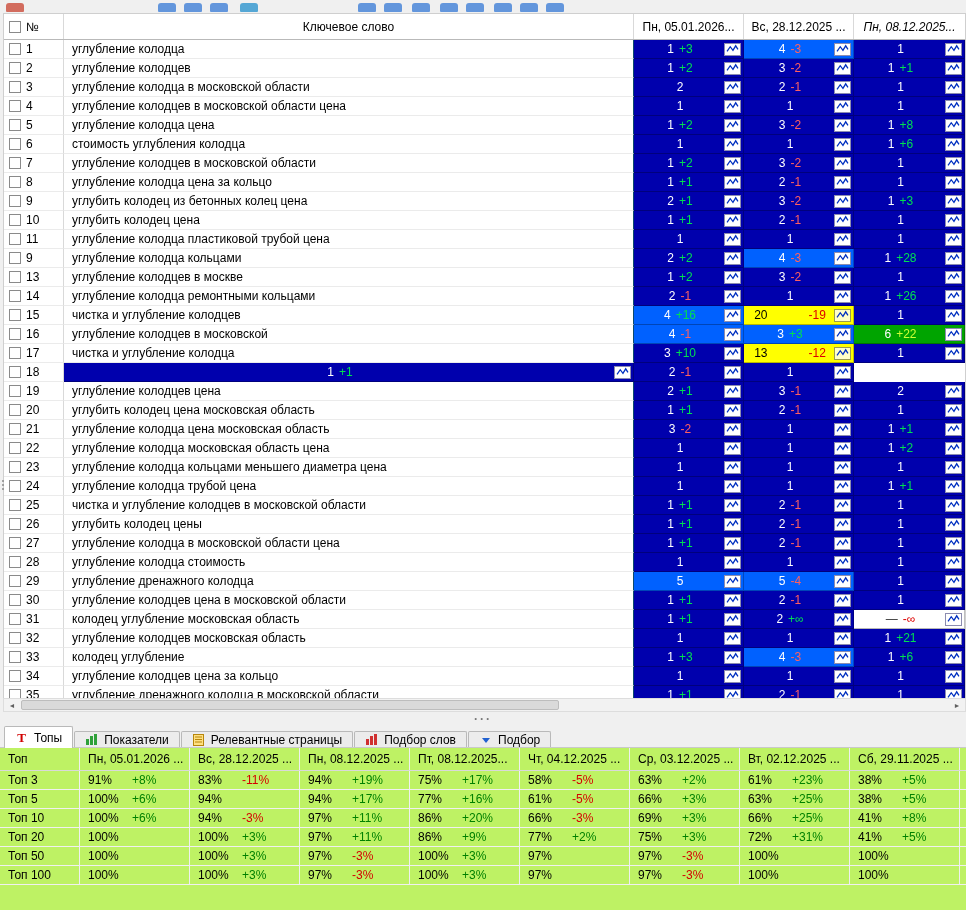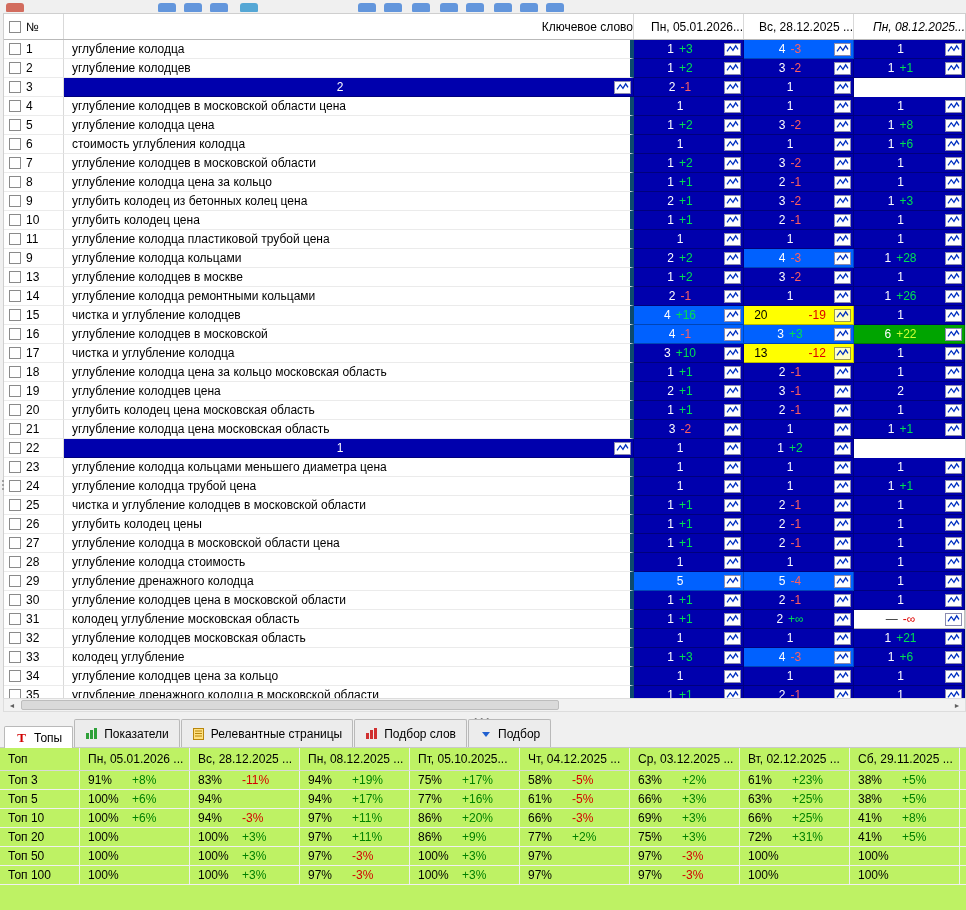--- a/index.html
+++ b/index.html
@@ -9,30 +9,30 @@
 
   
   .toolbar { position:absolute; top:0; left:0; right:0; height:13px; background:#f0f0f0; }
   .tb-btn { position:absolute; bottom:1px; width:18px; height:9px; border-radius:3px 3px 1px 1px; opacity:.85; }
 
   
   .main-table { position:absolute; top:13px; left:3px; width:963px; height:685px;
     background:#fff; border:1px solid #cfcfcf; border-bottom:none; overflow:hidden; }
   .thead, .trow { display:grid; grid-template-columns:60px 1fr 110px 110px 111px; }
   .thead { height:26px; border-bottom:1px solid #b9b9b9; background:#fff; }
-  .hc { display:flex; align-items:center; justify-content:flex-end; border-right:1px solid #d9d9d9;
+  .hc { display:flex; align-items:center; justify-content:center; border-right:1px solid #d9d9d9;
     overflow:hidden; white-space:nowrap; }
   .hc:last-child { border-right:none;font-style:italic; }
   .hc-num { justify-content:flex-start; padding-left:5px; gap:5px; }
   .tbody { height:658px; overflow:hidden; }
   .trow { height:19px; }
   .cb { width:12px; height:12px; background:#fff; border:1px solid #8a8a8a; flex:none; }
   .cell-num { display:flex; align-items:center; gap:5px; padding-left:5px;
     border-right:1px solid #d9d9d9; border-bottom:1px solid #ebebeb; }
-  .cell-kw { display:flex; align-items:center; padding-left:8px; border-right:4px solid #0c4a6e;
+  .cell-kw { display:flex; align-items:center; padding-left:8px; border-right:1px solid #0c4a6e;
     border-bottom:1px solid #ebebeb; overflow:hidden; white-space:nowrap; }
   .pos { display:flex; align-items:center; padding:0 2px;
     border-right:1px solid rgba(0,0,0,0.25); border-bottom:1px solid rgba(0,0,0,0.28); }
   .pos.navy  { background:#0000ad; color:#fff; }
   .pos.blue  { background:#0061ff; color:#fff; }
   .pos.yellow{ background:#ffff00; color:#000; }
   .pos.green { background:#00a400; color:#fff; }
   .pos.white { background:#ffffff; color:#333; }
   .posval { flex:1; display:flex; justify-content:center; align-items:center; gap:5px; }
   .pos .d.up   { color:#00e050; }
@@ -57,21 +57,21 @@
   .vsplit { position:absolute; top:712px; left:0; right:0; height:14px; background:#f0f0f0;
     display:flex; align-items:center; justify-content:center; color:#777; font-weight:bold;
     letter-spacing:2px; font-size:12px; }
   .left-grip { position:absolute; left:0; top:473px; width:6px; height:24px; display:flex;
     flex-direction:column; gap:2px; align-items:center; justify-content:center; }
   .left-grip i { width:2px; height:2px; background:#8a8a8a; border-radius:50%; }
 
   
   .tabs { position:absolute; top:726px; left:0; right:0; height:22px; background:#f0f0f0;
     border-bottom:1px solid #c9c9c9; display:flex; align-items:flex-end; padding-left:4px; }
-  .tab { display:flex; align-items:center; gap:6px; height:28px; padding:0 10px;
+  .tab { display:flex; align-items:center; gap:6px; height:16px; padding:0 10px;
     border:1px solid #b9b9b9; border-bottom:none; background:#ececec; margin-right:1px;
     border-radius:2px 2px 0 0; white-space:nowrap; }
   .tab.active { background:#fff; height:22px; margin-bottom:-1px; position:relative; z-index:2; }
   .tab-ic { display:flex; align-items:center; justify-content:center; width:13px; flex:none; }
   .t-letter { color:#d00000; font-weight:bold; font-family:"Liberation Serif", serif; font-size:13px; }
 
   
   .bottom { position:absolute; top:748px; left:0; right:0; bottom:0; background:#bef264; }
   .b-row { display:grid; grid-template-columns:80px repeat(8,110px); height:19px; }
   .b-row.b-head { height:23px; border-bottom:1px solid #d9d9d9; }
@@ -199,20 +199,21 @@
                 <polyline points="1,8 4.5,3 7.5,7 10.5,2 13,6" fill="none" stroke="#0030c0" stroke-width="1.4"></polyline>
               </svg>
             </span>
           </div>
         </div>
         <div class="trow">
           <div class="cell-num">
             <span class="cb"></span>
             <span class="num">3</span>
           </div>
+          <div class="cell-kw">углубление колодца в московской области</div>
           <div class="pos navy">
             <span class="posval">
               <span class="v">2</span>
             </span>
             <span class="chart-ic">
               <svg viewBox="0 0 14 11" width="13" height="10">
                 <polyline points="1,8 4.5,3 7.5,7 10.5,2 13,6" fill="none" stroke="#0030c0" stroke-width="1.4"></polyline>
               </svg>
             </span>
           </div>
@@ -781,21 +782,20 @@
                 <polyline points="1,8 4.5,3 7.5,7 10.5,2 13,6" fill="none" stroke="#0030c0" stroke-width="1.4"></polyline>
               </svg>
             </span>
           </div>
         </div>
         <div class="trow">
           <div class="cell-num">
             <span class="cb"></span>
             <span class="num">18</span>
           </div>
-          <div class="cell-kw">углубление колодца цена за кольцо московская область</div>
           <div class="pos navy">
             <span class="posval">
               <span class="v">1</span>
               <span class="d up">+1</span>
             </span>
             <span class="chart-ic">
               <svg viewBox="0 0 14 11" width="13" height="10">
                 <polyline points="1,8 4.5,3 7.5,7 10.5,2 13,6" fill="none" stroke="#0030c0" stroke-width="1.4"></polyline>
               </svg>
             </span>
@@ -937,20 +937,21 @@
                 <polyline points="1,8 4.5,3 7.5,7 10.5,2 13,6" fill="none" stroke="#0030c0" stroke-width="1.4"></polyline>
               </svg>
             </span>
           </div>
         </div>
         <div class="trow">
           <div class="cell-num">
             <span class="cb"></span>
             <span class="num">22</span>
           </div>
+          <div class="cell-kw">углубление колодца московская область цена</div>
           <div class="pos navy">
             <span class="posval">
               <span class="v">1</span>
             </span>
             <span class="chart-ic">
               <svg viewBox="0 0 14 11" width="13" height="10">
                 <polyline points="1,8 4.5,3 7.5,7 10.5,2 13,6" fill="none" stroke="#0030c0" stroke-width="1.4"></polyline>
               </svg>
             </span>
           </div>
@@ -1543,21 +1544,21 @@
       </div>
     </div>
 
   <div class="bottom">
     <div id="tops-table">
         <div class="b-row b-head">
           <div class="b-cell b-label">Топ</div>
           <div class="b-cell">Пн, 05.01.2026 ...</div>
           <div class="b-cell">Вс, 28.12.2025 ...</div>
           <div class="b-cell">Пн, 08.12.2025 ...</div>
-          <div class="b-cell">Пт, 05.10.2025...</div>
+          <div class="b-cell">Пт, 08.12.2025...</div>
           <div class="b-cell">Чт, 04.12.2025 ...</div>
           <div class="b-cell">Ср, 03.12.2025 ...</div>
           <div class="b-cell">Вт, 02.12.2025 ...</div>
           <div class="b-cell">Сб, 29.11.2025 ...</div>
         </div>
         <div class="b-row">
           <div class="b-cell b-label">Топ 3</div>
           <div class="b-cell">
             <span class="bv">91%</span>
             <span class="bd up">+8%</span>

